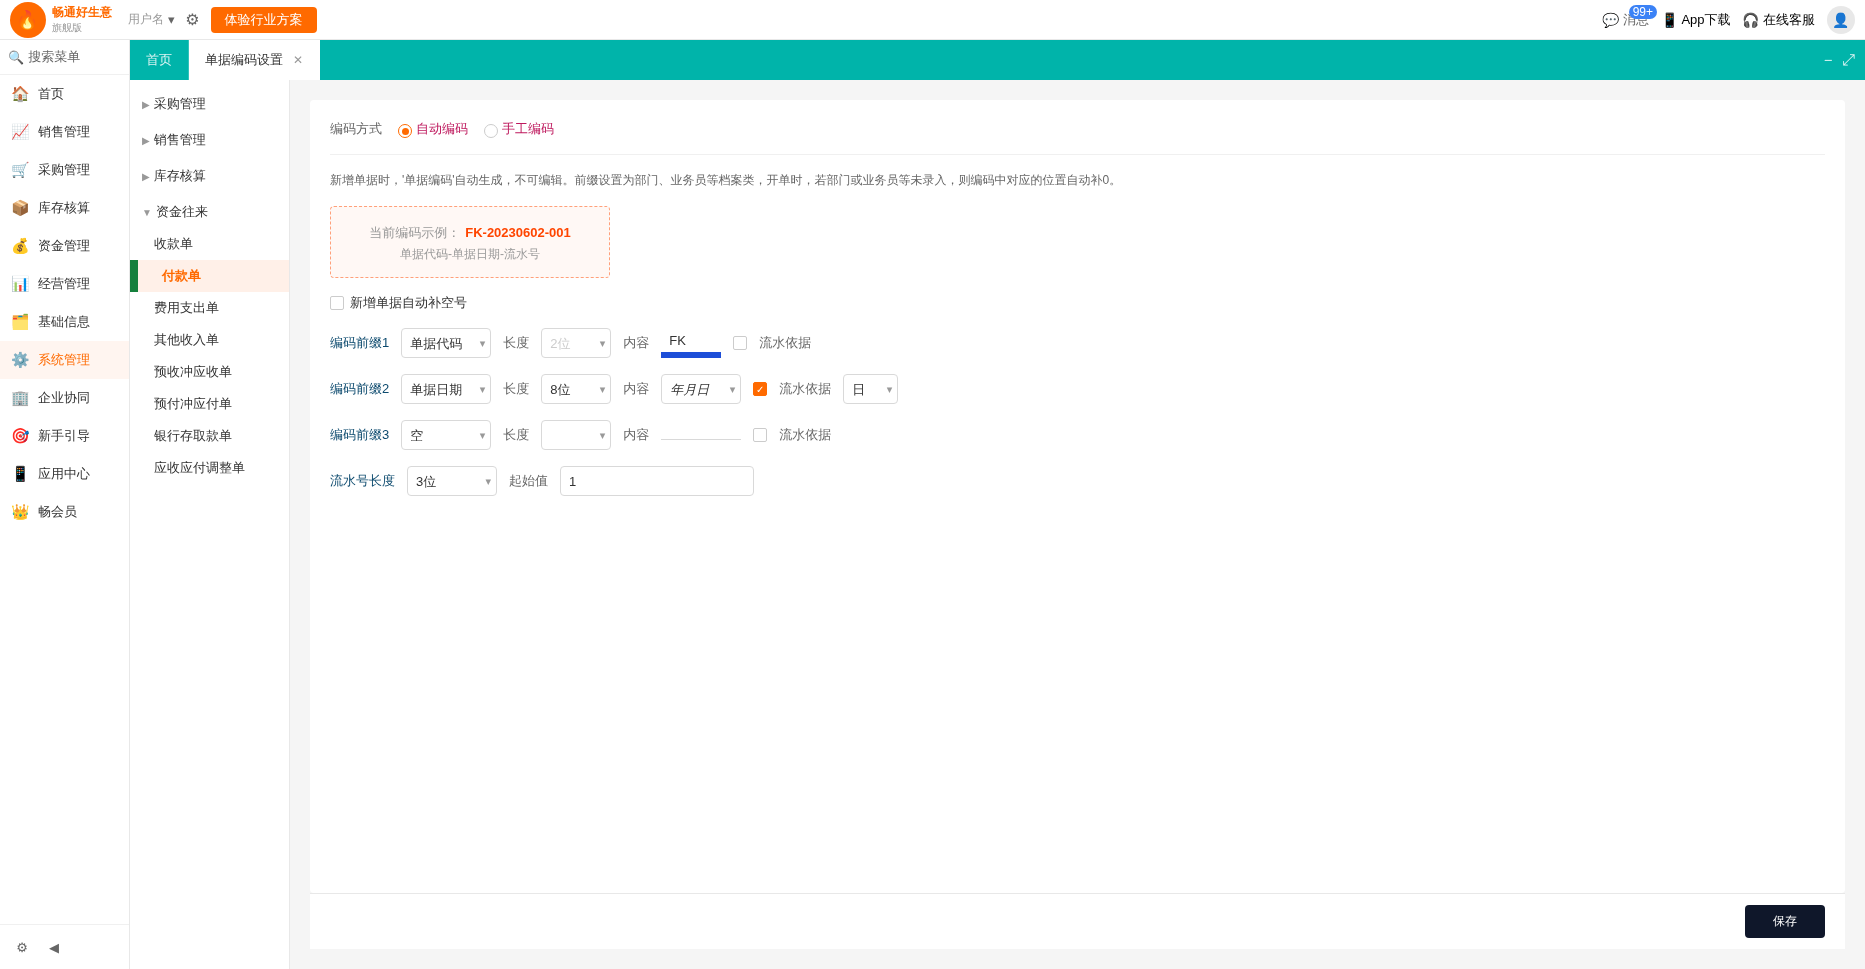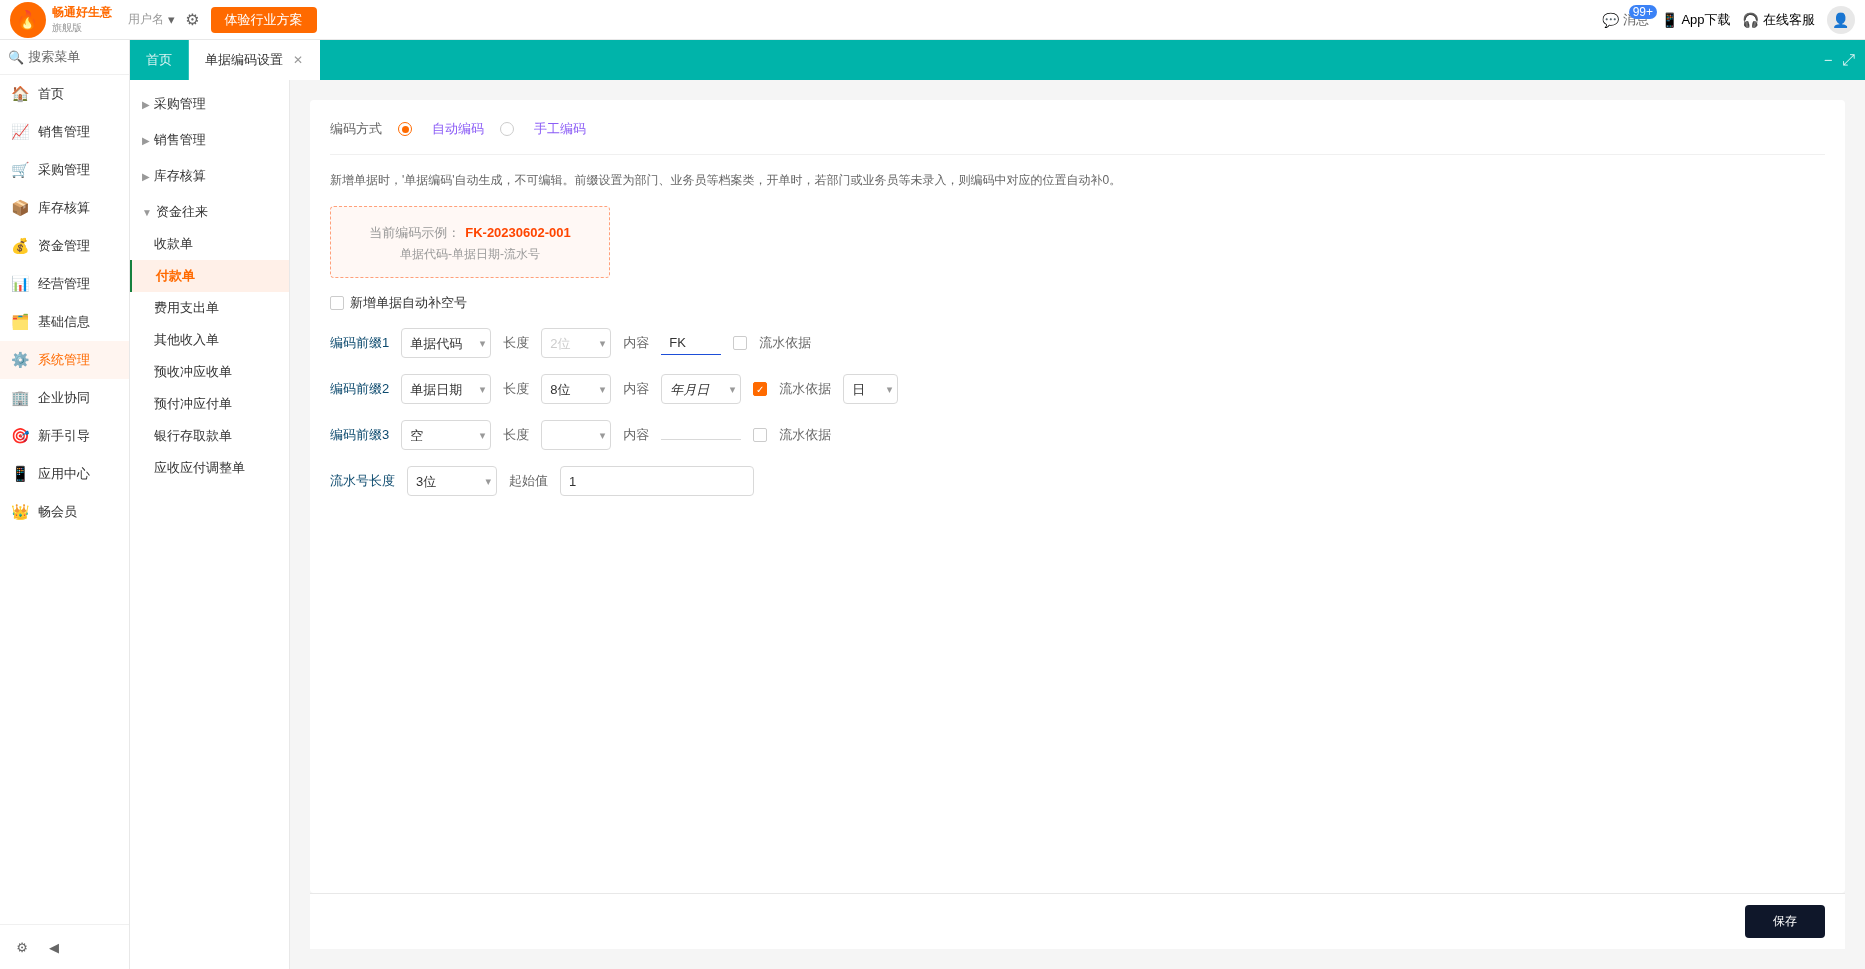--- a/index.html
+++ b/index.html
@@ -121,35 +121,35 @@
       color: #333;
       font-size: 13px;
       gap: 4px;
     }
     .sub-sidebar-item {
       padding: 7px 12px 7px 24px;
       cursor: pointer;
       color: #333;
       font-size: 13px;
     }
-    .sub-sidebar-item.active { background: #fff0e8; color: #ff6a00; font-weight: bold; border-left: 2px solid #15803d; }
+    .sub-sidebar-item.active { background: #fff0e8; color: #ff6a00; font-weight: bold; border-left: 8px solid #15803d; }
     .chevron { font-size: 10px; color: #999; }
 
     
     .main-panel { flex: 1; padding: 20px; overflow-y: auto; background: #f5f5f5; display: flex; flex-direction: column; }
     .panel-title { font-size: 16px; font-weight: bold; color: #333; margin-bottom: 16px; }
 
     
     .panel-card { background: #fff; border-radius: 4px; padding: 20px; flex: 1; }
 
     
     .section-row { display: flex; align-items: center; gap: 16px; margin-bottom: 16px; }
     .section-label { color: #666; font-size: 13px; }
     .radio-group { display: flex; align-items: center; gap: 16px; }
-    .radio-item { display: flex; align-items: center; gap: 20px; cursor: pointer; color: #8b5cf6; font-size: 13px; }
+    .radio-item { display: flex; align-items: flex-end; gap: 4px; cursor: pointer; color: #be185d; font-size: 13px; }
     .radio-dot { width: 14px; height: 14px; border-radius: 50%; border: 1.5px solid #ccc; display: inline-flex; align-items: center; justify-content: center; }
     .radio-dot.active { border-color: #ff6a00; }
     .radio-dot.active::after { content: ''; width: 7px; height: 7px; border-radius: 50%; background: #ff6a00; }
 
     
     .info-text { color: #666; font-size: 12px; margin-bottom: 16px; line-height: 1.6; }
 
     
     .code-preview-box {
       border: 1.5px dashed #ffa07a;
@@ -430,21 +430,21 @@
                 <option>单据代码</option>
               </select>
             </div>
             <span class="content-label">长度</span>
             <div class="select-wrapper">
               <select class="form-select" style="min-width:70px;color:#ccc;">
                 <option>2位</option>
               </select>
             </div>
             <span class="content-label">内容</span>
-            <span class="content-value" style="min-width:60px;padding:4px 8px;border-bottom:1px solid #1d4ed8;">FK</span>
+            <span class="content-value" style="min-width:60px;padding:4px 8px;border-bottom:6px solid #1d4ed8;">FK</span>
             <div class="checkbox-box"></div>
             <span class="content-label">流水依据</span>
           </div>
 
           
           <div class="form-row">
             <span class="form-field-label">编码前缀2</span>
             <div class="select-wrapper">
               <select class="form-select">
                 <option>单据日期</option>

